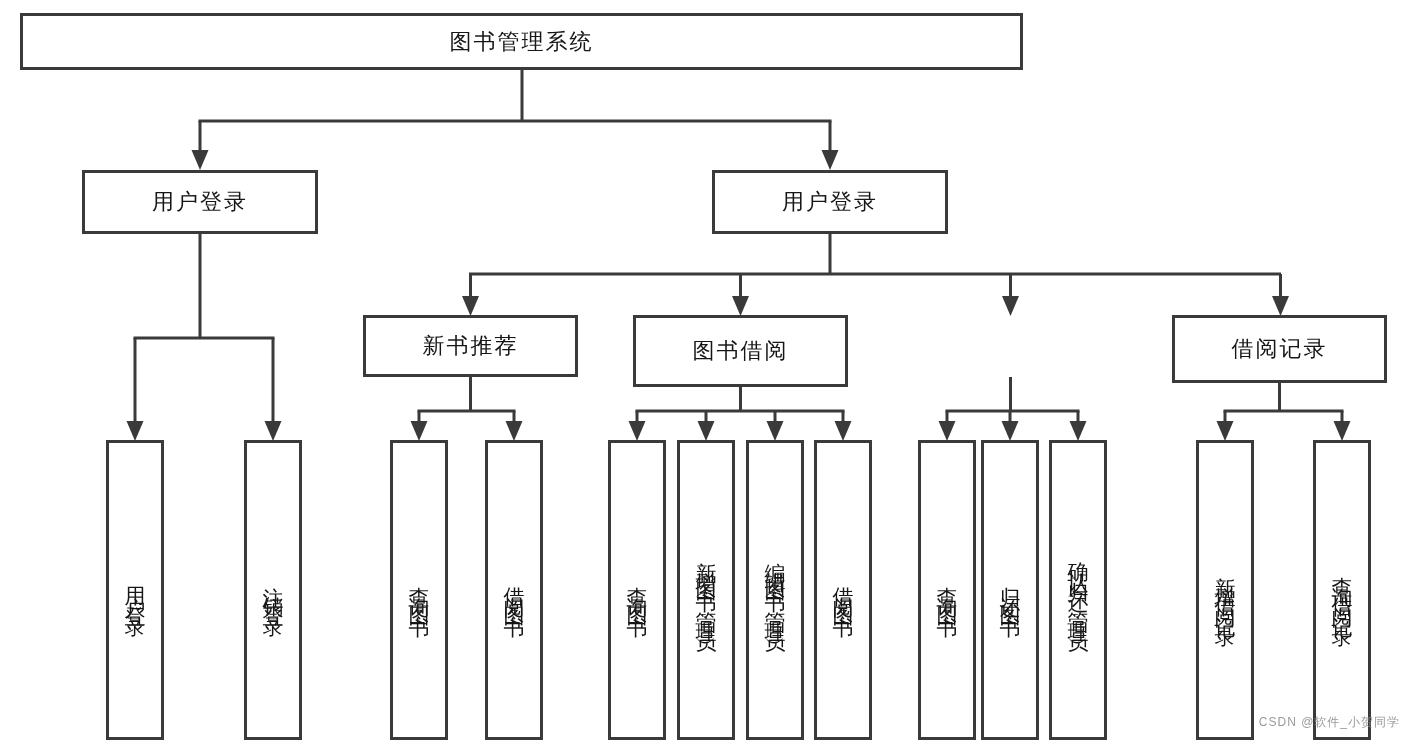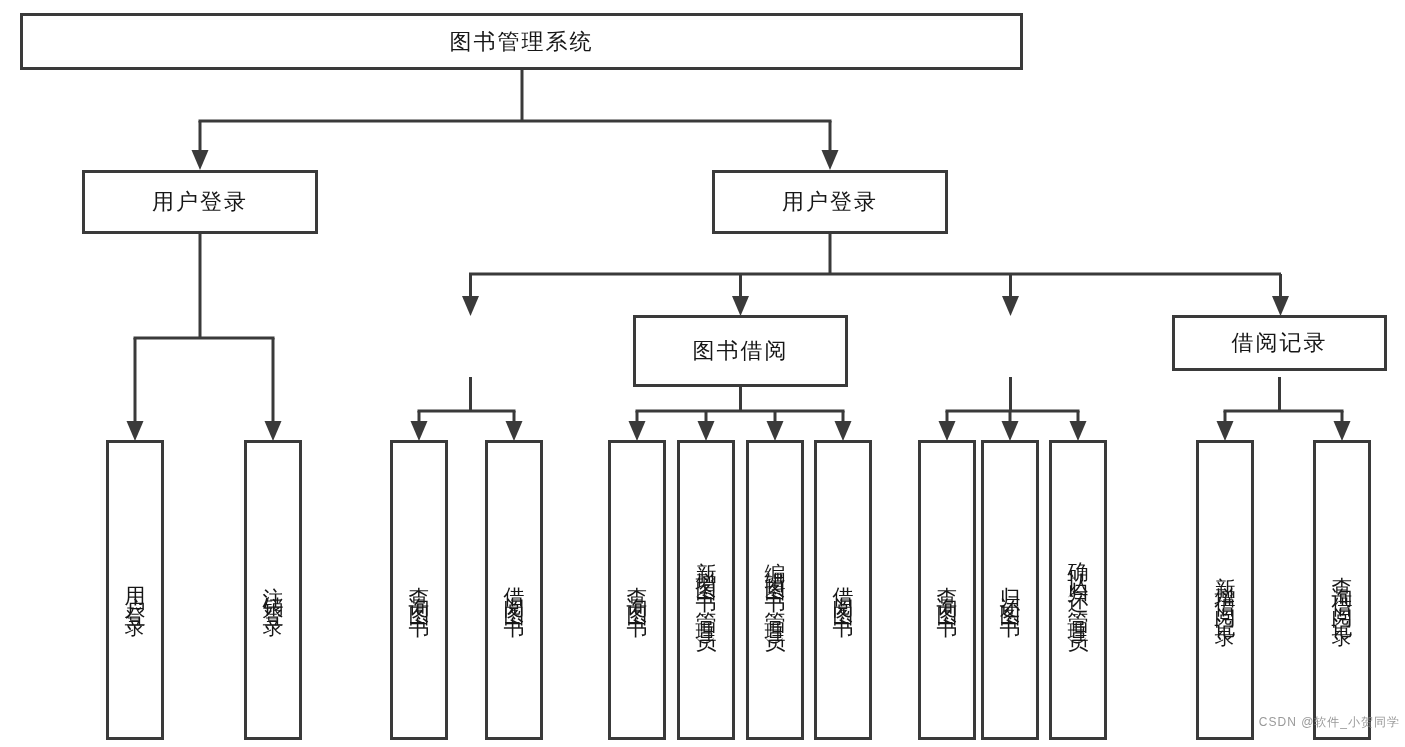--- a/index.html
+++ b/index.html
@@ -113,24 +113,27 @@
     <span>图书管理系统</span>
   </div>
 
   <div class="node" style="left:82px; top:170px; width:236px; height:64px">
     <span>用户登录</span>
   </div>
   <div class="node" style="left:712px; top:170px; width:236px; height:64px">
     <span>用户登录</span>
   </div>
 
+  <div class="node" style="left:363px; top:315px; width:215px; height:62px">
+    <span>新书推荐</span>
+  </div>
   <div class="node" style="left:633px; top:315px; width:215px; height:72px">
     <span>图书借阅</span>
   </div>
-  <div class="node" style="left:1172px; top:315px; width:215px; height:56px">
+  <div class="node" style="left:1172px; top:315px; width:215px; height:68px">
     <span>借阅记录</span>
   </div>
 
   <div class="node v" style="left:106px; top:440px; width:58px; height:300px">
     <span>用户登录</span>
   </div>
   <div class="node v" style="left:244px; top:440px; width:58px; height:300px">
     <span>注销登录</span>
   </div>
 

